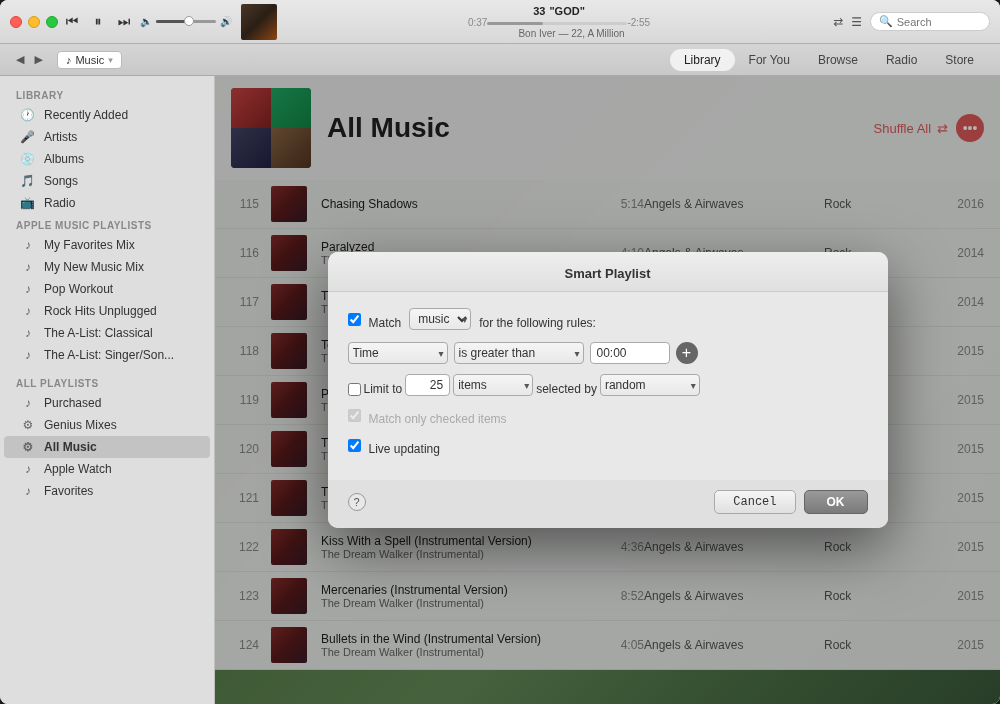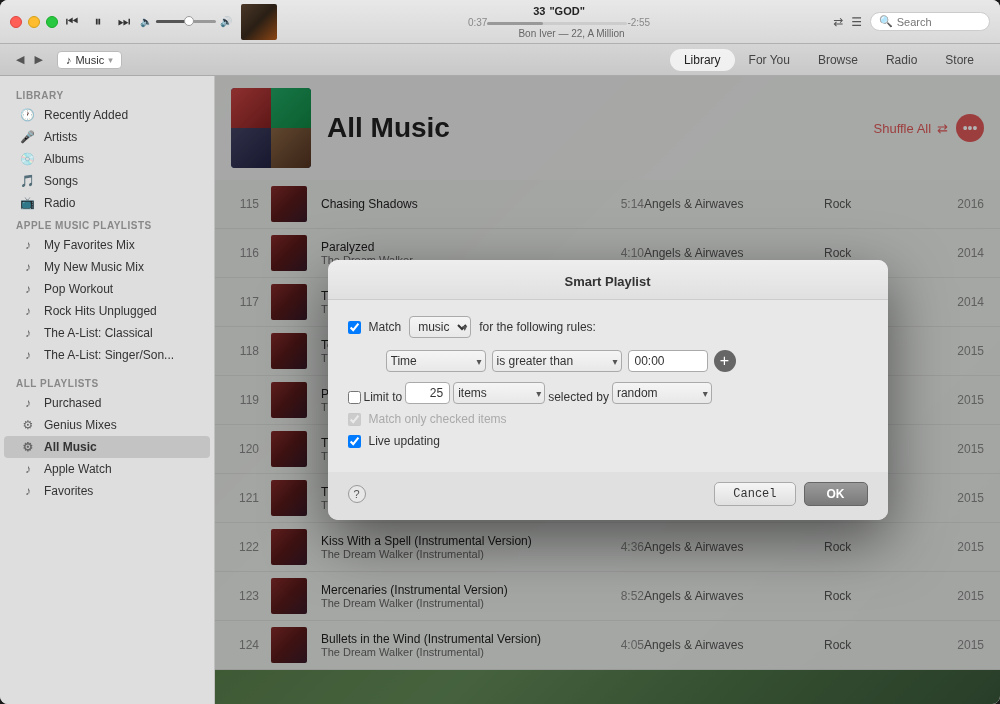--- a/index.html
+++ b/index.html
@@ -418,41 +418,41 @@
     }
     .dialog-row {
       display: flex;
       align-items: center;
       gap: 8px;
       margin-bottom: 12px;
     }
     .dialog-label {
       font-size: 12px;
       color: #333;
+      margin-top: 8px;
     }
     .dialog-checkbox {
       width: 13px;
       height: 13px;
       accent-color: #007aff;
     }
     .dialog-select {
       height: 22px;
       font-size: 12px;
       border: 1px solid #aaa;
       border-radius: 4px;
       background: linear-gradient(to bottom, #f5f5f5, #e8e8e8);
       padding: 0 4px;
       color: #333;
     }
     .dialog-rule-row {
       display: flex;
       align-items: center;
       gap: 6px;
       margin-bottom: 10px;
-      margin-left: 38px;
     }
     .rule-select {
       height: 22px;
       font-size: 12px;
       border: 1px solid #aaa;
       border-radius: 4px;
       background: linear-gradient(to bottom, #f5f5f5, #e8e8e8);
       padding: 0 20px 0 4px;
       color: #333;
       appearance: none;
@@ -930,21 +930,21 @@
               </div>
               <input type="text" class="rule-input" value="00:00" style="">
               <button class="rule-add-btn">+</button>
             </div>
 
             <div class="limit-row">
               <input type="checkbox" class="dialog-checkbox" style="">
               <span class="dialog-label">Limit to</span>
               <input type="text" class="limit-input" value="25" style="">
               <div class="rule-select-wrapper">
-                <select class="rule-select" style="width:92px;">
+                <select class="rule-select" style="width:80px;">
                   <option>items</option>
                 </select>
               </div>
               <span class="dialog-label">selected by</span>
               <div class="rule-select-wrapper">
                 <select class="rule-select" style="width:100px;">
                   <option>random</option>
                 </select>
               </div>
             </div>

